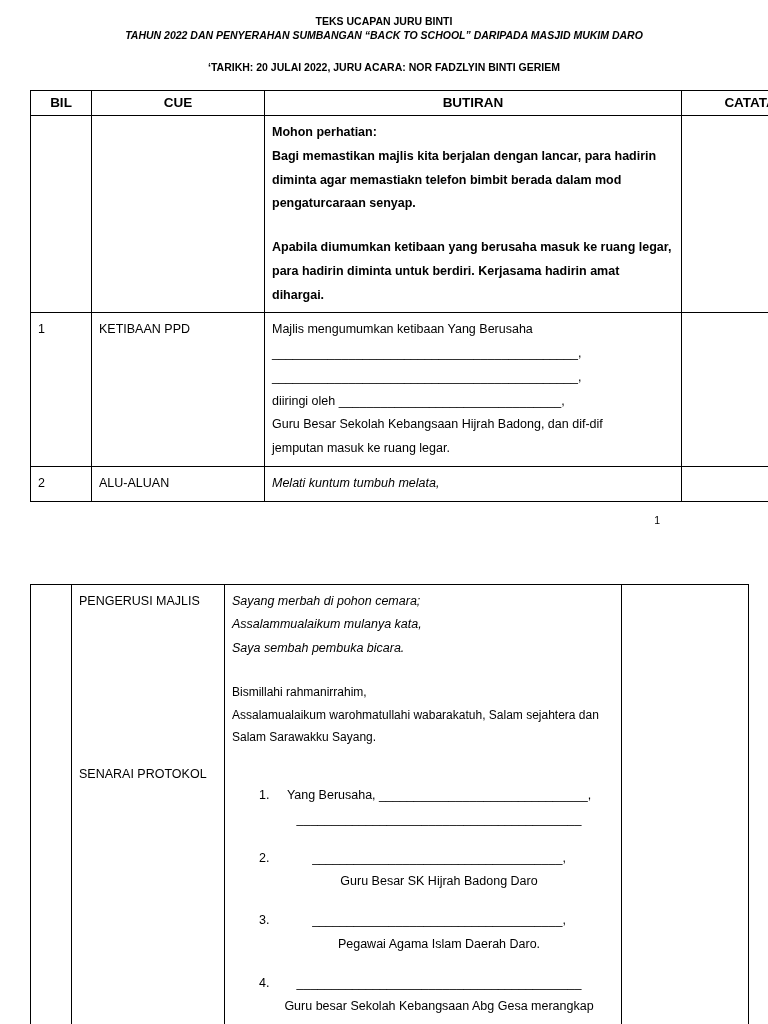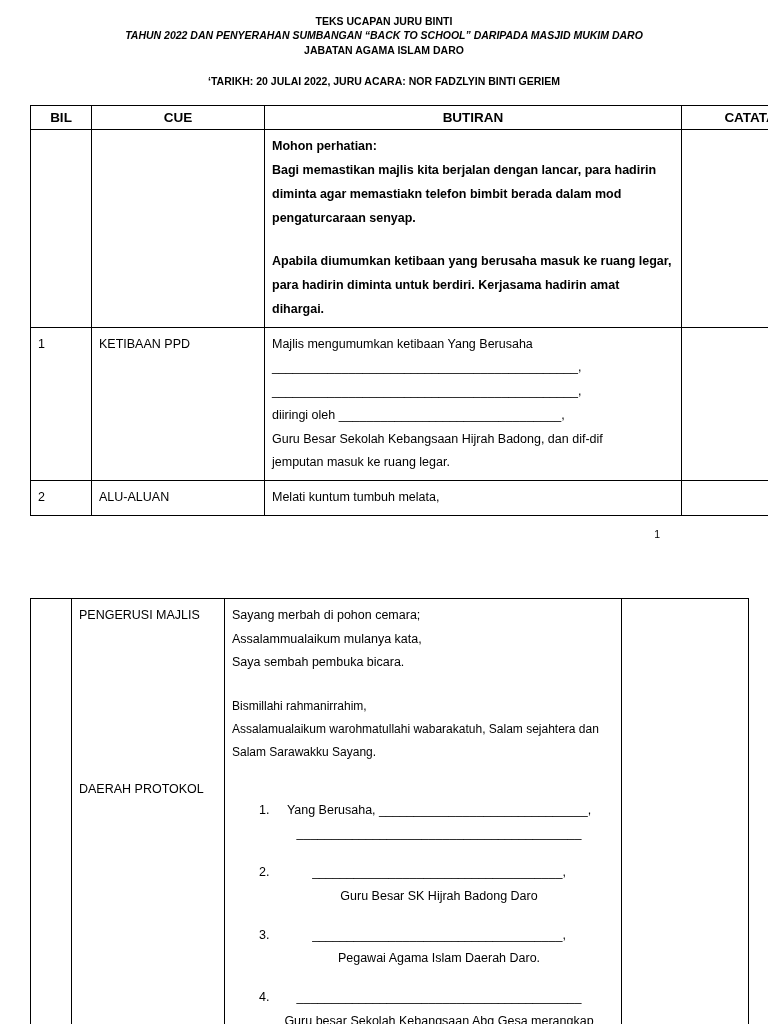--- a/index.html
+++ b/index.html
@@ -56,21 +56,21 @@
   }
   th.col-bil { width: 26px; font-size: 9px; }
   th.col-cue { width: 138px; }
   th.col-butiran { width: 382px; }
   th.col-catatan { width: 112px; }
   td.col-bil { width: 26px; font-size: 12.5px; padding-left: 5px; }
   td.col-cue { width: 138px; font-size: 12.5px; }
   td.col-butiran { width: 382px; }
   td.col-catatan { width: 112px; }
   .b { font-weight: bold; }
-  .i { }
+  .i { font-style: italic; }
   .blankspace { height: 20px; }
   .pagenum {
     text-align: right;
     font-size: 10.5px;
     margin-top: 12px;
     padding-right: 78px;
   }
   .page-gap { height: 42px; }
   ol.protokol {
     margin: 0;
@@ -87,21 +87,20 @@
   .line-fill { letter-spacing: 0px; }
 </style>
 </head>
 <body>
 
 <div class="page">
 
   <div class="header">
     <div>TEKS UCAPAN JURU BINTI</div>
     <div class="line2">TAHUN 2022 DAN PENYERAHAN SUMBANGAN “BACK TO SCHOOL” DARIPADA MASJID MUKIM DARO</div>
-    <div>JABATAN AGAMA ISLAM DARO</div>
   </div>
 
   <div class="subheader">
     <div>‘TARIKH: 20 JULAI 2022, JURU ACARA: NOR FADZLYIN BINTI GERIEM</div>
   </div>
 
   <table class="doc">
     <thead>
       <tr>
         <th class="col-bil">BIL</th>
@@ -152,21 +151,21 @@
 
   <div class="page-gap"></div>
 
   <table class="doc">
     <tbody>
       <tr>
         <td class="col-bil"></td>
         <td class="col-cue">
           <div>PENGERUSI MAJLIS</div>
           <div style="height:150px"></div>
-          <div>DAERAH PROTOKOL</div>
+          <div>SENARAI PROTOKOL</div>
         </td>
         <td class="col-butiran">
           <div class="i">Sayang merbah di pohon cemara;</div>
           <div class="i">Assalammualaikum mulanya kata,</div>
           <div class="i">Saya sembah pembuka bicara.</div>
           <div class="blankspace"></div>
           <div class="plain-block">Bismillahi rahmanirrahim,</div>
           <div class="plain-block">Assalamualaikum warohmatullahi wabarakatuh, Salam sejahtera dan Salam Sarawakku Sayang.</div>
           <div class="blankspace"></div>
           <ol class="protokol">

